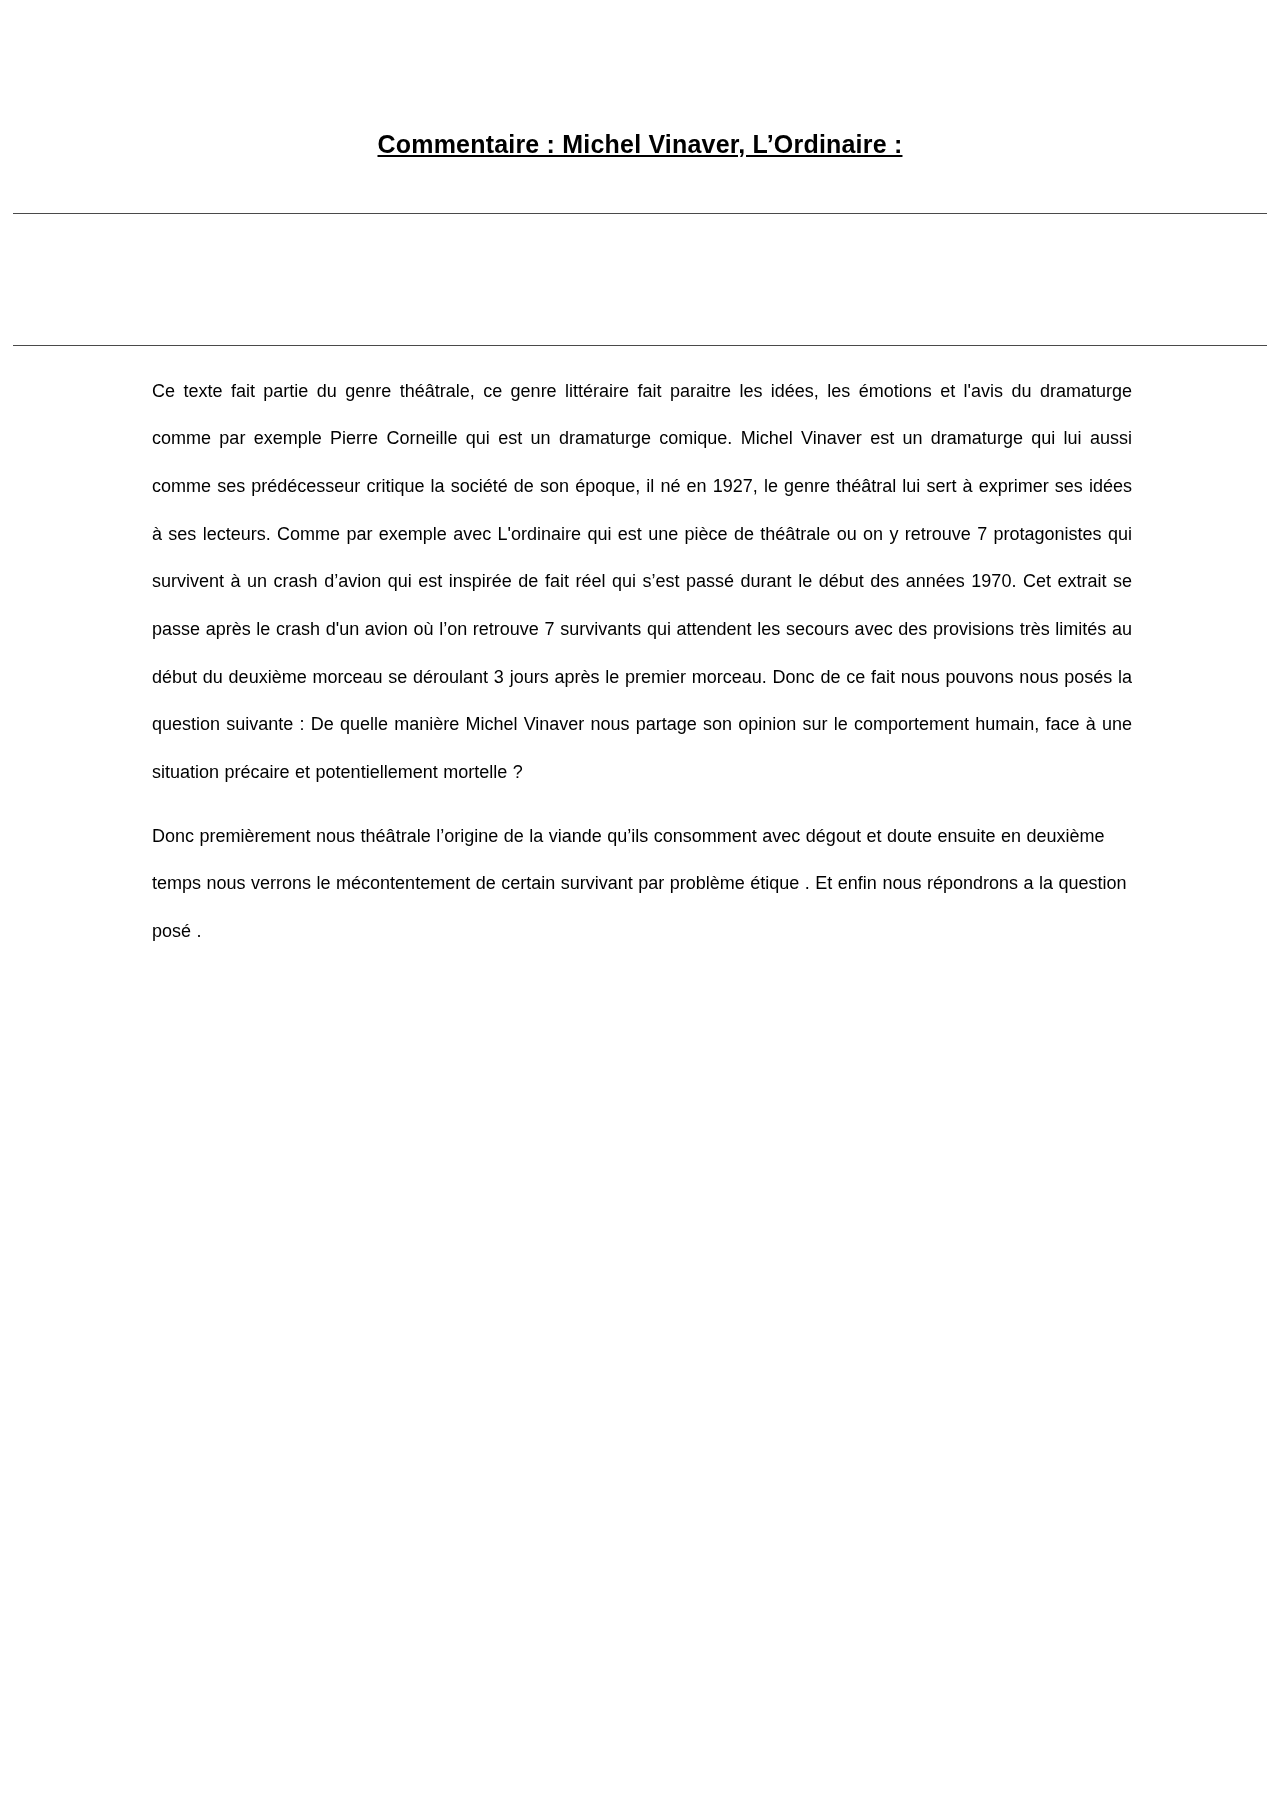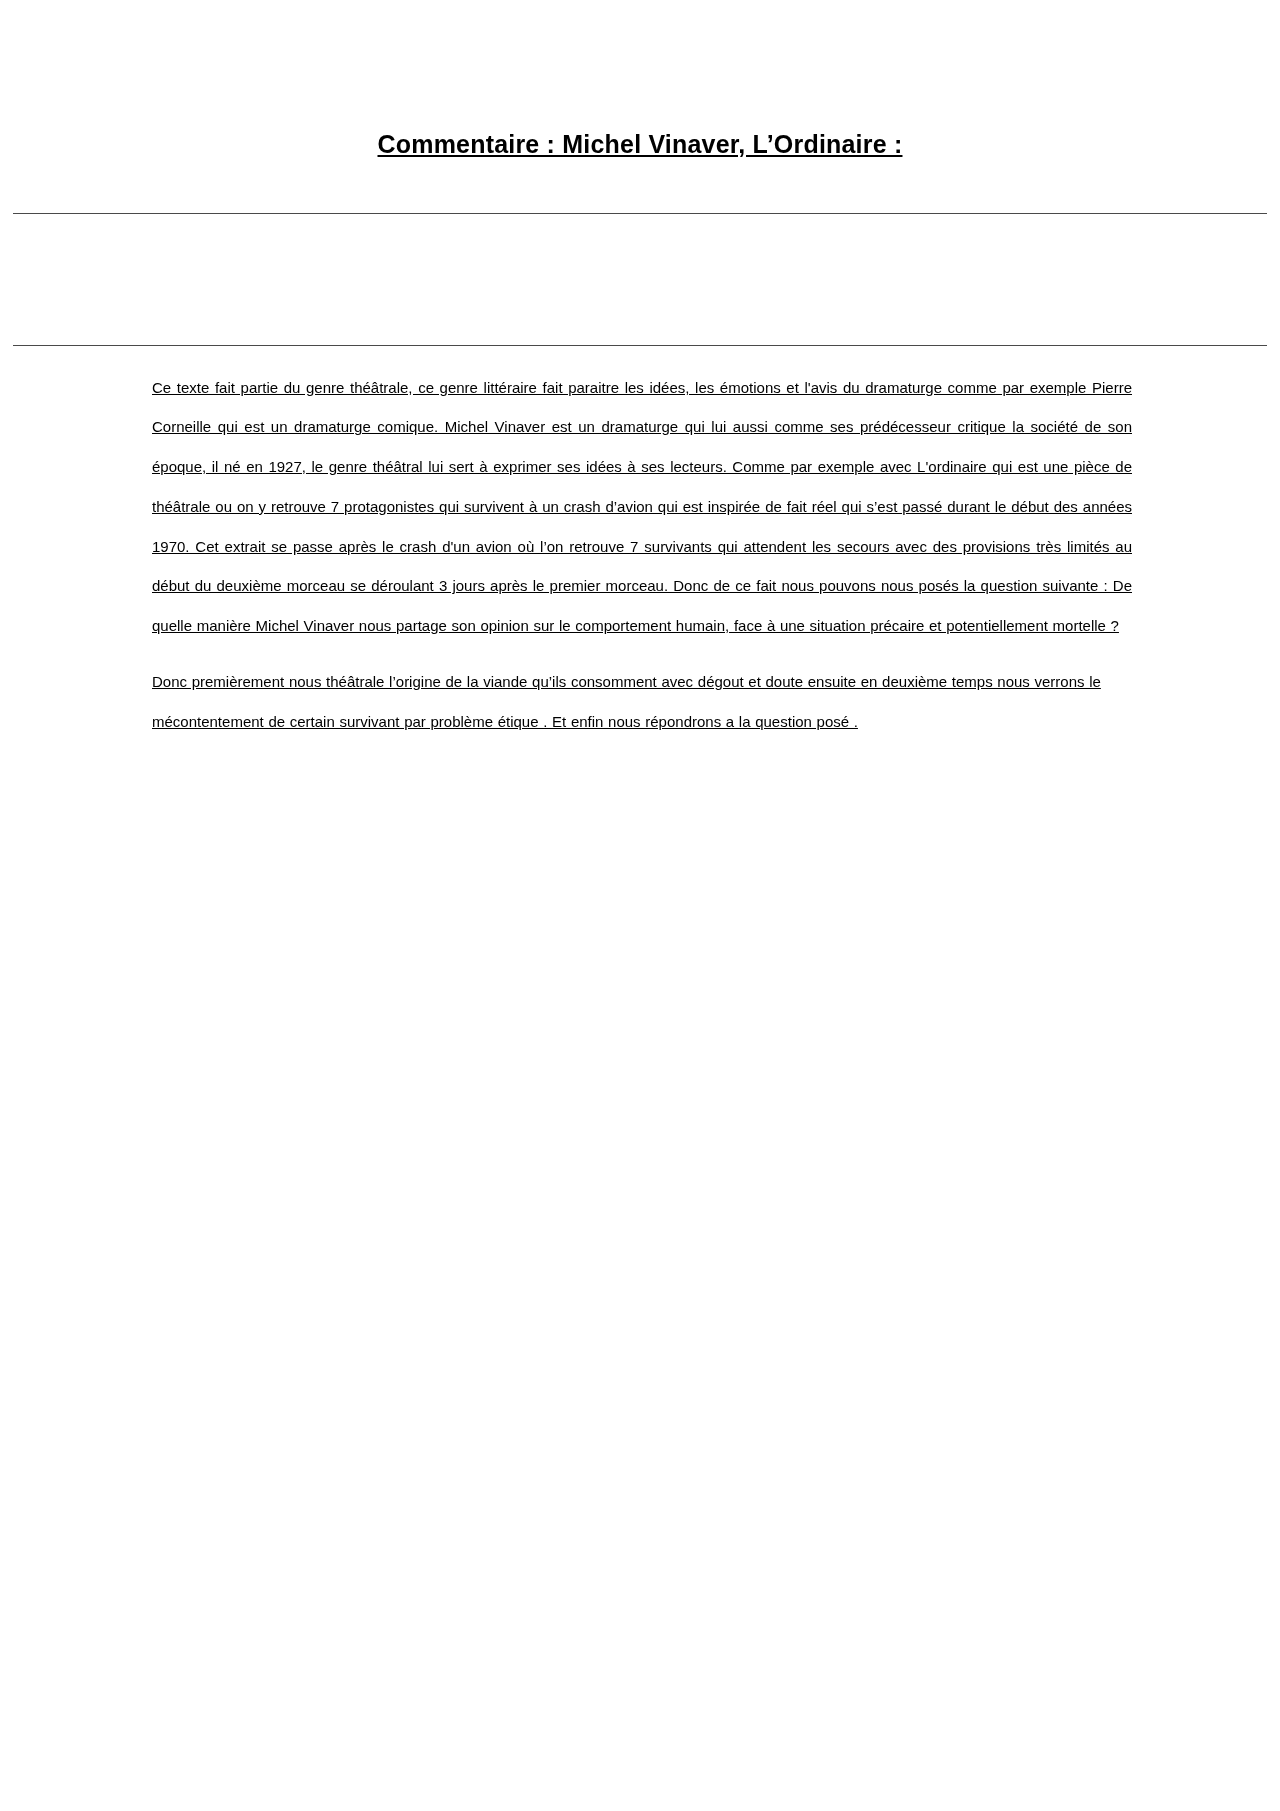--- a/index.html
+++ b/index.html
@@ -45,25 +45,24 @@
     margin: 131px 13px 0 13px;
     height: 0;
   }
   .body-area {
     padding: 0 148px 0 152px;
     margin-top: 22px;
   }
   .para {
     text-align: justify;
     text-justify: inter-word;
-    font-size: 15px;
+    font-size: 18px;
     line-height: 2.65;
     margin: 0 0 0 0;
     word-spacing: 0.5px;
-    text-decoration: underline;
   }
   .para + .para {
     margin-top: 16px;
   }
   .para-last {
     text-align: left;
   }
 </style>
 </head>
 <body>

